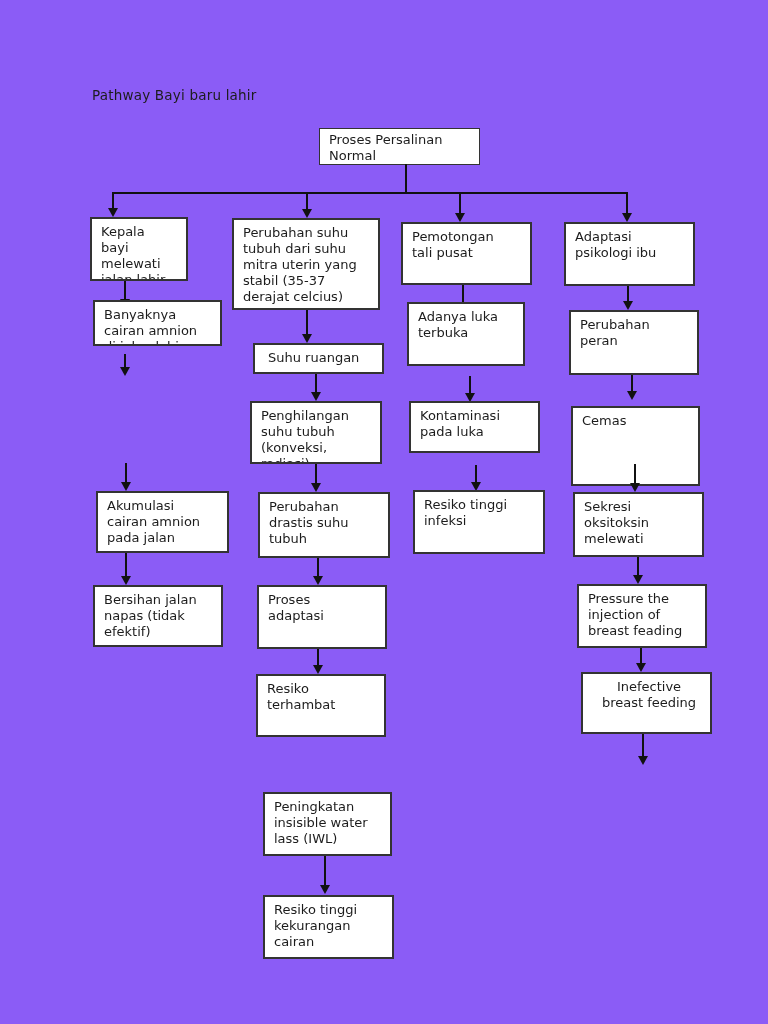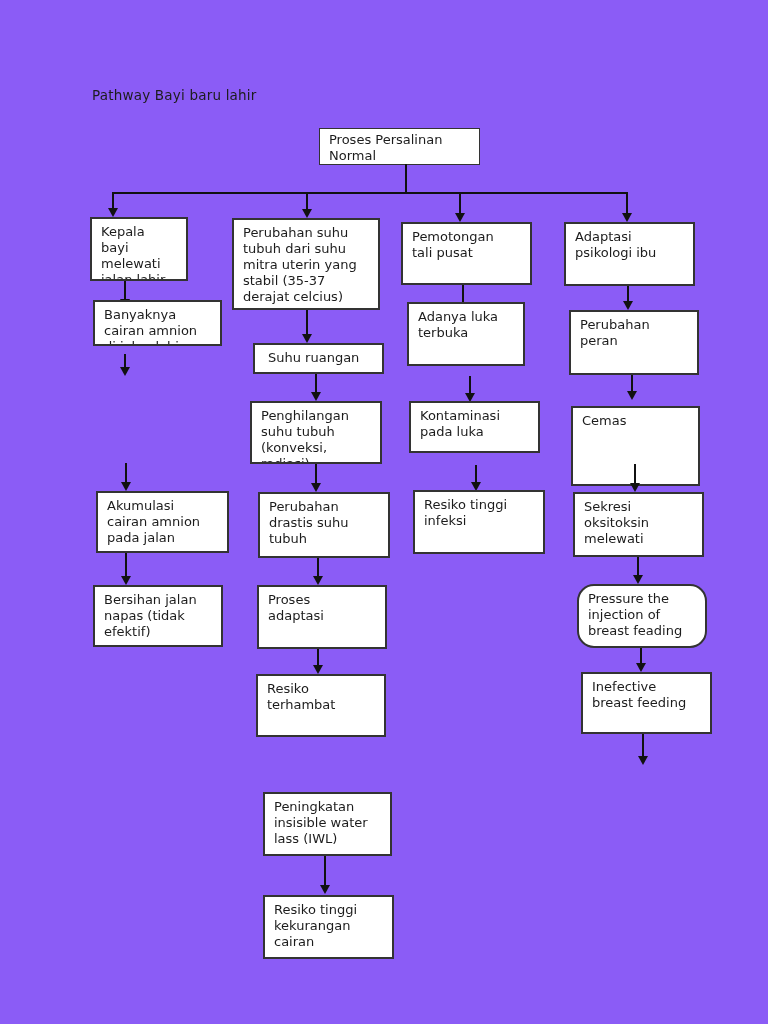--- a/index.html
+++ b/index.html
@@ -152,24 +152,24 @@
   <div class="box" style="left:571px;top:388px;width:129px;height:80px;margin-top:18px;">Cemas</div>
   <div class="stem" style="left:634px;top:464px;height:20px;"></div>
   <div class="head" style="left:630px;top:483px;"></div>
 
   <div class="box" style="left:573px;top:492px;width:131px;height:65px;">Sekresi
 oksitoksin
 melewati</div>
   <div class="stem" style="left:637px;top:557px;height:19px;"></div>
   <div class="head" style="left:633px;top:575px;"></div>
 
-  <div class="box" style="left:577px;top:584px;width:130px;height:64px;border-radius:17px;">Pressure the
+  <div class="box" style="left:577px;top:584px;width:130px;height:64px;">Pressure the
 injection of
 breast feading</div>
   <div class="stem" style="left:640px;top:648px;height:16px;"></div>
   <div class="head" style="left:636px;top:663px;"></div>
 
-  <div class="box" style="left:581px;top:672px;width:131px;height:62px;">Inefective
+  <div class="box" style="left:581px;top:672px;width:131px;height:62px;text-align:center;">Inefective
 breast feeding</div>
   <div class="stem" style="left:642px;top:734px;height:23px;"></div>
   <div class="head" style="left:638px;top:756px;"></div>
 
 </div>
 
 </body></html>

